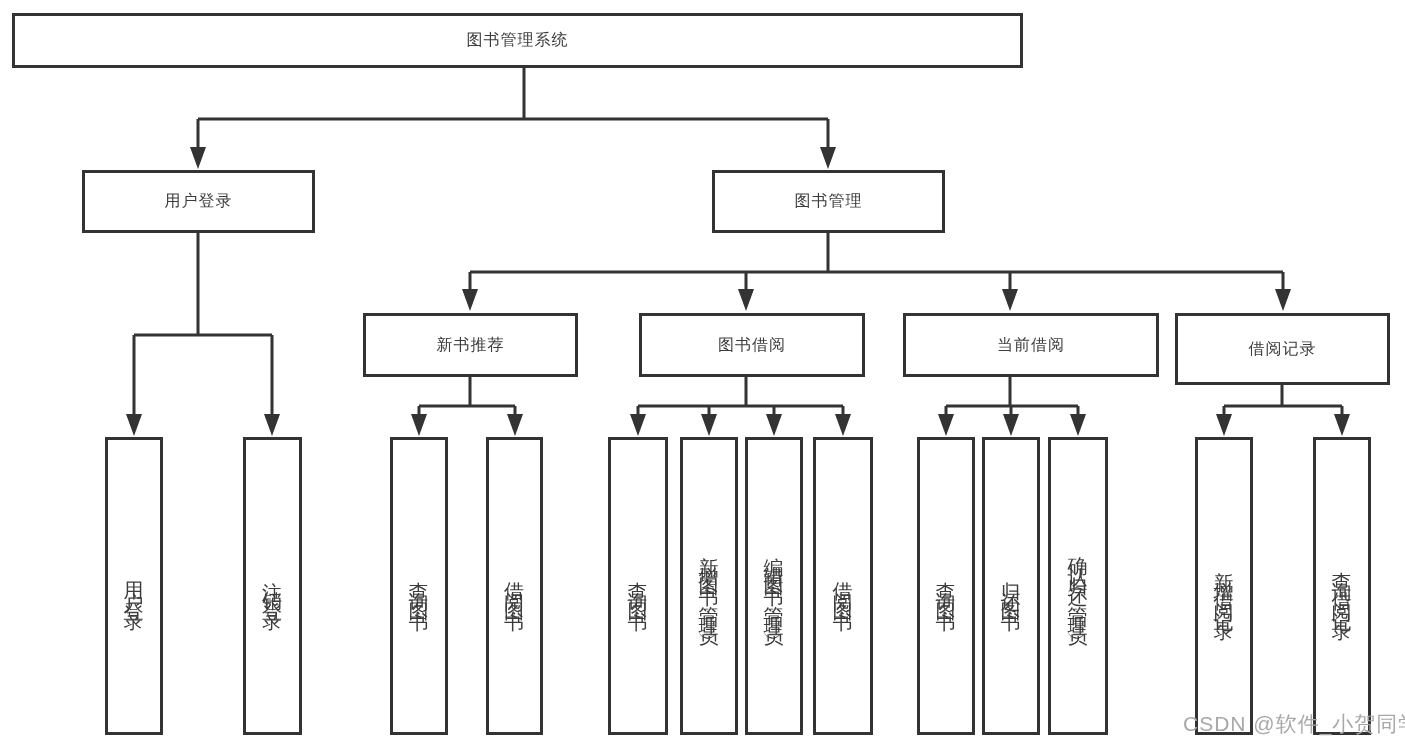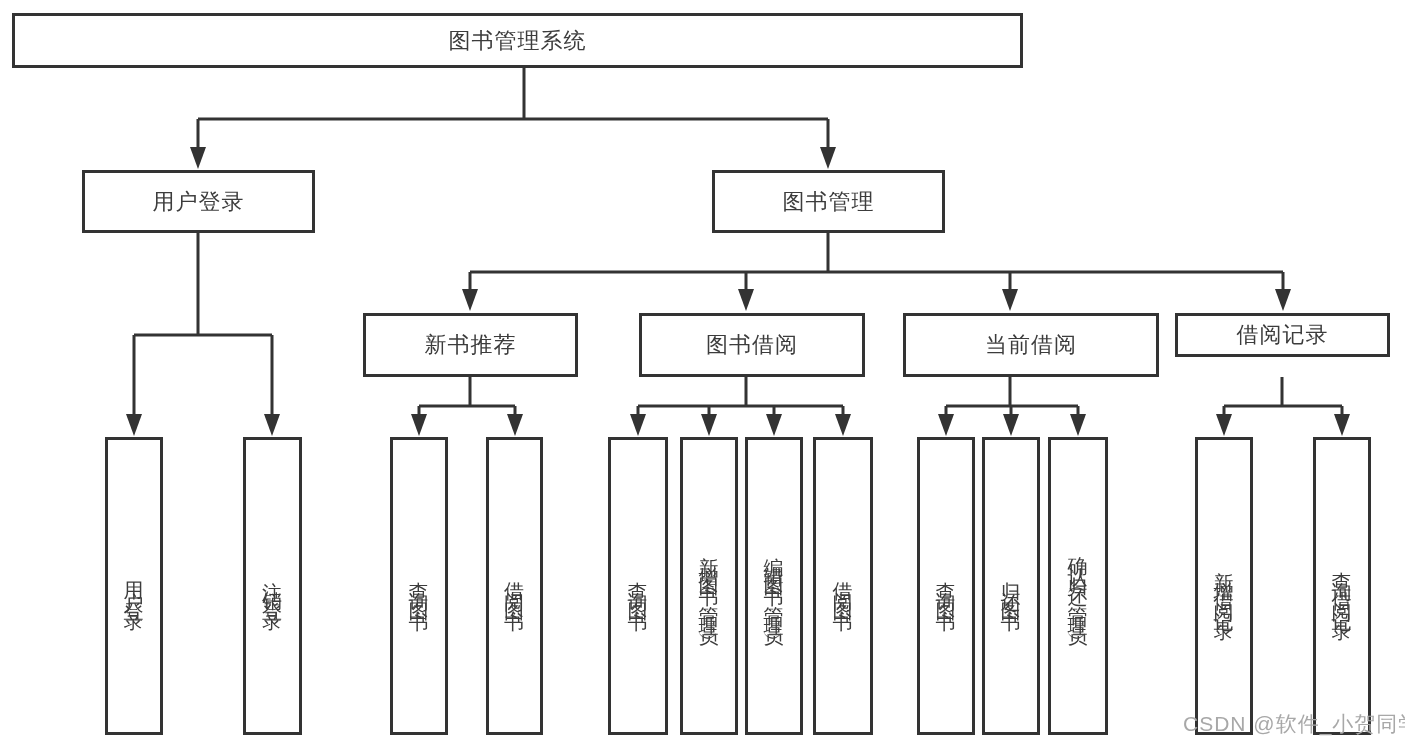--- a/index.html
+++ b/index.html
@@ -21,21 +21,21 @@
     position:absolute;
     box-sizing:border-box;
     border:3px solid var(--line);
     background:#ffffff;
     display:flex;
     align-items:center;
     justify-content:center;
     color:var(--text);
     z-index:2;
   }
-  .hbox{font-size:22px;letter-spacing:1px;}
+  .hbox{font-size:16px;letter-spacing:1px;}
   .vbox{
     writing-mode:vertical-rl;
     text-orientation:mixed;
     font-size:20px;
     letter-spacing:10px;
     line-height:1;
   }
   .lbl{white-space:nowrap;}
   .watermark{
     position:absolute;
@@ -98,21 +98,21 @@
 
   <div class="box hbox" style="left:712px;top:170px;width:233px;height:63px">
     <span class="lbl">图书管理</span>
   </div>
   <div class="box hbox" style="left:639px;top:313px;width:226px;height:64px">
     <span class="lbl">图书借阅</span>
   </div>
   <div class="box hbox" style="left:903px;top:313px;width:256px;height:64px">
     <span class="lbl">当前借阅</span>
   </div>
-  <div class="box hbox" style="left:1175px;top:313px;width:215px;height:44px">
+  <div class="box hbox" style="left:1175px;top:313px;width:215px;height:72px">
     <span class="lbl">借阅记录</span>
   </div>
 
   <div class="box vbox" style="left:105px;top:437px;width:58px;height:298px">
     <span class="lbl">用户登录</span>
   </div>
   <div class="box vbox" style="left:243px;top:437px;width:59px;height:298px">
     <span class="lbl">注销登录</span>
   </div>
 

